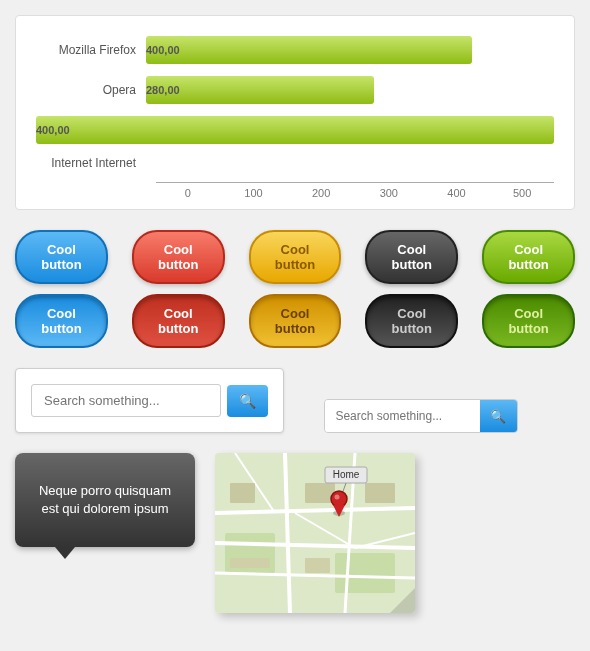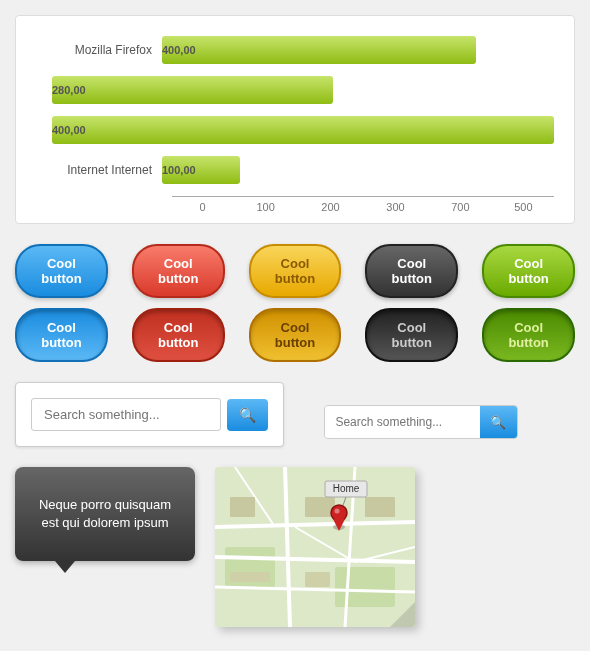--- a/index.html
+++ b/index.html
@@ -9,21 +9,21 @@
       width: 590px;
       min-height: 651px;
       padding: 15px;
     }
 
     
     .chart-section {
       background: #fff;
       border: 1px solid #ddd;
       border-radius: 4px;
-      padding: 20px 20px 10px 36px;
+      padding: 20px 20px 10px 20px;
       margin-bottom: 20px;
     }
     .chart-container {
       position: relative;
     }
     .chart-row {
       display: flex;
       align-items: center;
       margin-bottom: 12px;
     }
@@ -147,21 +147,21 @@
       color: #e0f0a0;
       border: 2px solid #2a6a00;
       box-shadow: inset 0 2px 4px rgba(0,0,0,0.3);
     }
 
     
     .search-section {
       display: flex;
       gap: 40px;
       margin-bottom: 20px;
-      align-items: center;
+      align-items: flex-end;
     }
     .search-box-large {
       background: #fff;
       border: 1px solid #ccc;
       border-radius: 4px;
       padding: 15px;
       display: flex;
       gap: 6px;
       align-items: center;
       box-shadow: 0 1px 3px rgba(0,0,0,0.1);
@@ -268,50 +268,46 @@
     <div class="chart-row">
       <div class="chart-label">Mozilla Firefox</div>
       <div class="chart-bar-container">
         <div class="chart-bar" style="width: 80%">
           <span>400,00</span>
         </div>
       </div>
     </div>
 
     <div class="chart-row">
+      <div class="chart-label">Opera</div>
       <div class="chart-bar-container">
         <div class="chart-bar" style="width: 56%">
           <span>280,00</span>
         </div>
       </div>
     </div>
 
     <div class="chart-row">
       <div class="chart-bar-container">
         <div class="chart-bar" style="width: 100%">
           <span>400,00</span>
         </div>
       </div>
     </div>
 
     <div class="chart-row">
       <div class="chart-label">Internet Internet</div>
-      <div class="chart-bar-container">
-        <div class="chart-bar" style="width: 20%">
-          <span>100,00</span>
-        </div>
-      </div>
     </div>
 
     <div class="chart-axis">
       <div class="chart-axis-label" style="width:16%">0</div>
       <div class="chart-axis-label" style="width:17%">100</div>
       <div class="chart-axis-label" style="width:17%">200</div>
       <div class="chart-axis-label" style="width:17%">300</div>
-      <div class="chart-axis-label" style="width:17%">700</div>
+      <div class="chart-axis-label" style="width:17%">400</div>
       <div class="chart-axis-label" style="width:16%">500</div>
     </div>
   </div>
 </div>
 
 <div class="buttons-section">
   <div class="buttons-row">
     <button class="btn btn-blue">Cool button</button>
     <button class="btn btn-red">Cool button</button>
     <button class="btn btn-yellow">Cool button</button>

